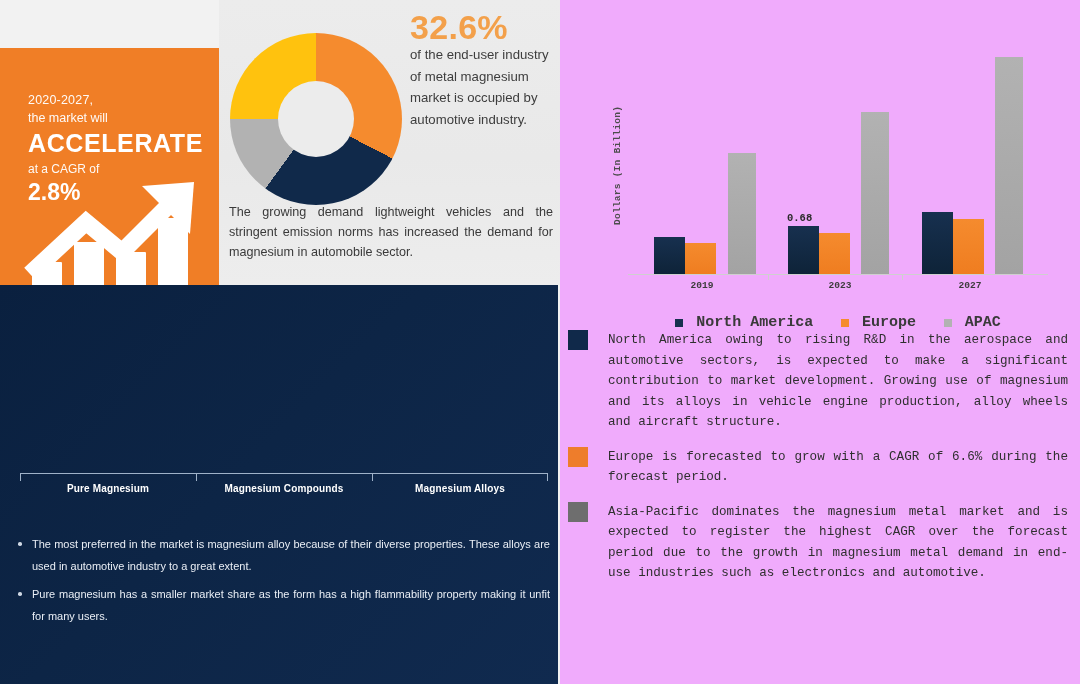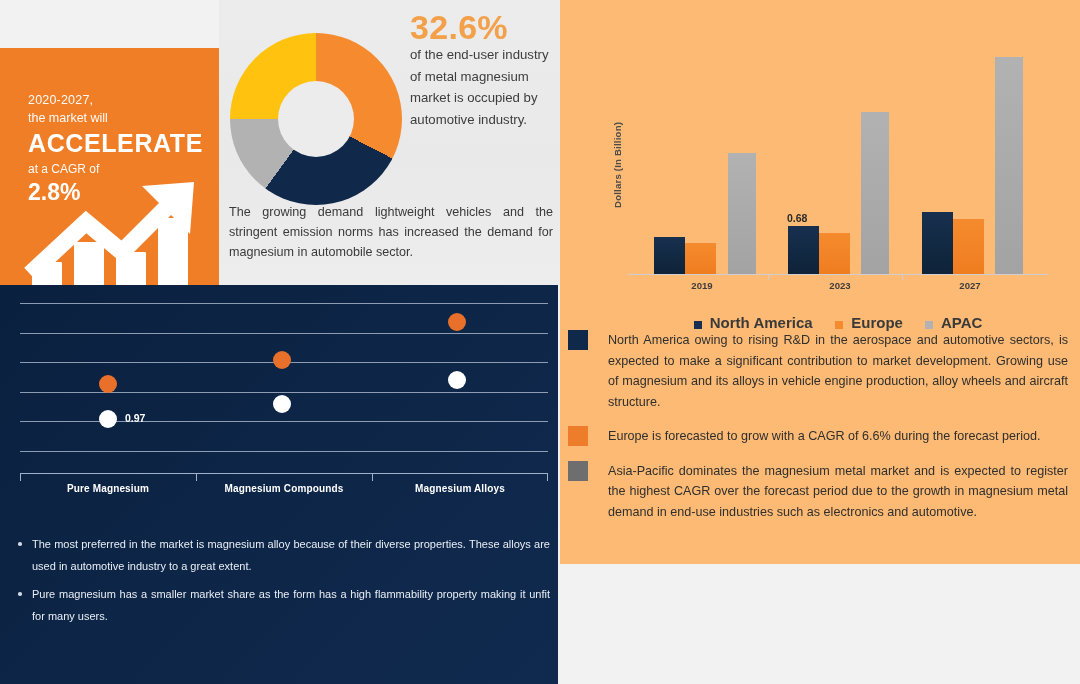--- a/index.html
+++ b/index.html
@@ -77,21 +77,21 @@
   #bullets { position:absolute; left: 10px; top: 248px; width: 540px; }
   .bullet { position:relative; padding-left: 22px; margin-bottom: 6px;
             font-size: 11px; line-height: 22px; color:#e9eef5;
             text-align: justify; text-justify: inter-word; }
   .bullet::before {
     content:""; position:absolute; left: 8px; top: 9px;
     width: 3.5px; height: 3.5px; border-radius:50%; background:#cfd8e4;
   }
 
   
-  #right-col { position:absolute; left: 560px; top: 0; width: 520px; height: 564px; background:#fdba74; }
+  #right-col { position:absolute; left: 560px; top: 0; width: 520px; height: 684px; background:#f0abfc;font-family:Liberation Mono, monospace; }
 
   #bar-chart-area { position:absolute; left: 40px; top: 40px; width: 460px; height: 280px; }
   #bar-ylabel {
     position:absolute; left: 8px; top: 60px; width: 18px; height: 130px;
     font-size: 9.6px; font-weight:700; color:#4c4c4c;
     writing-mode: vertical-rl; transform: rotate(180deg);
     display:flex; align-items:center; justify-content:center; letter-spacing:.2px;
   }
   #bar-plot { position:absolute; left: 28px; top: 0; width: 420px; height: 235px; }
   #bar-baseline { position:absolute; left: 0; bottom: 0; width: 420px; height: 1px; background:#cfcfcf; }
@@ -146,37 +146,20 @@
     </div>
     <div id="stat-block">
       <div id="stat-number">32.6%</div>
       <div id="stat-copy">of the end-user industry of metal magnesium market is occupied by automotive industry.</div>
     </div>
     <div id="donut-caption">The growing demand lightweight vehicles and the stringent emission norms has increased the demand for magnesium in automobile sector.</div>
   </div>
 
   <div id="navy-panel">
 
-    <div id="dot-chart">
-      <div class="grid-line" style="top:12px"></div>
-      <div class="grid-line" style="top:42px"></div>
-      <div class="grid-line" style="top:71px"></div>
-      <div class="grid-line" style="top:101px"></div>
-      <div class="grid-line" style="top:130px"></div>
-      <div class="grid-line" style="top:160px"></div>
-
-      <div class="dot y2019" style="left:88px;  top:128px"></div>
-      <div class="dot y2027" style="left:88px;  top:93px"></div>
-      <div class="dot y2019" style="left:262px; top:113px"></div>
-      <div class="dot y2027" style="left:262px; top:69px"></div>
-      <div class="dot y2019" style="left:437px; top:89px"></div>
-      <div class="dot y2027" style="left:437px; top:31px"></div>
-
-      <div id="dot-value-label" style="left:105px; top:121px">0.97</div>
-    </div>
 
     <div id="dot-axis">
       <div class="axis-tick" style="left:175px"></div>
       <div class="axis-tick" style="left:351px"></div>
     </div>
 
     <div id="dot-cat-labels">
       <div class="cat-label" style="left:0px;   width:176px">Pure Magnesium</div>
       <div class="cat-label" style="left:176px; width:176px">Magnesium Compounds</div>
       <div class="cat-label" style="left:352px; width:176px">Magnesium Alloys</div>

